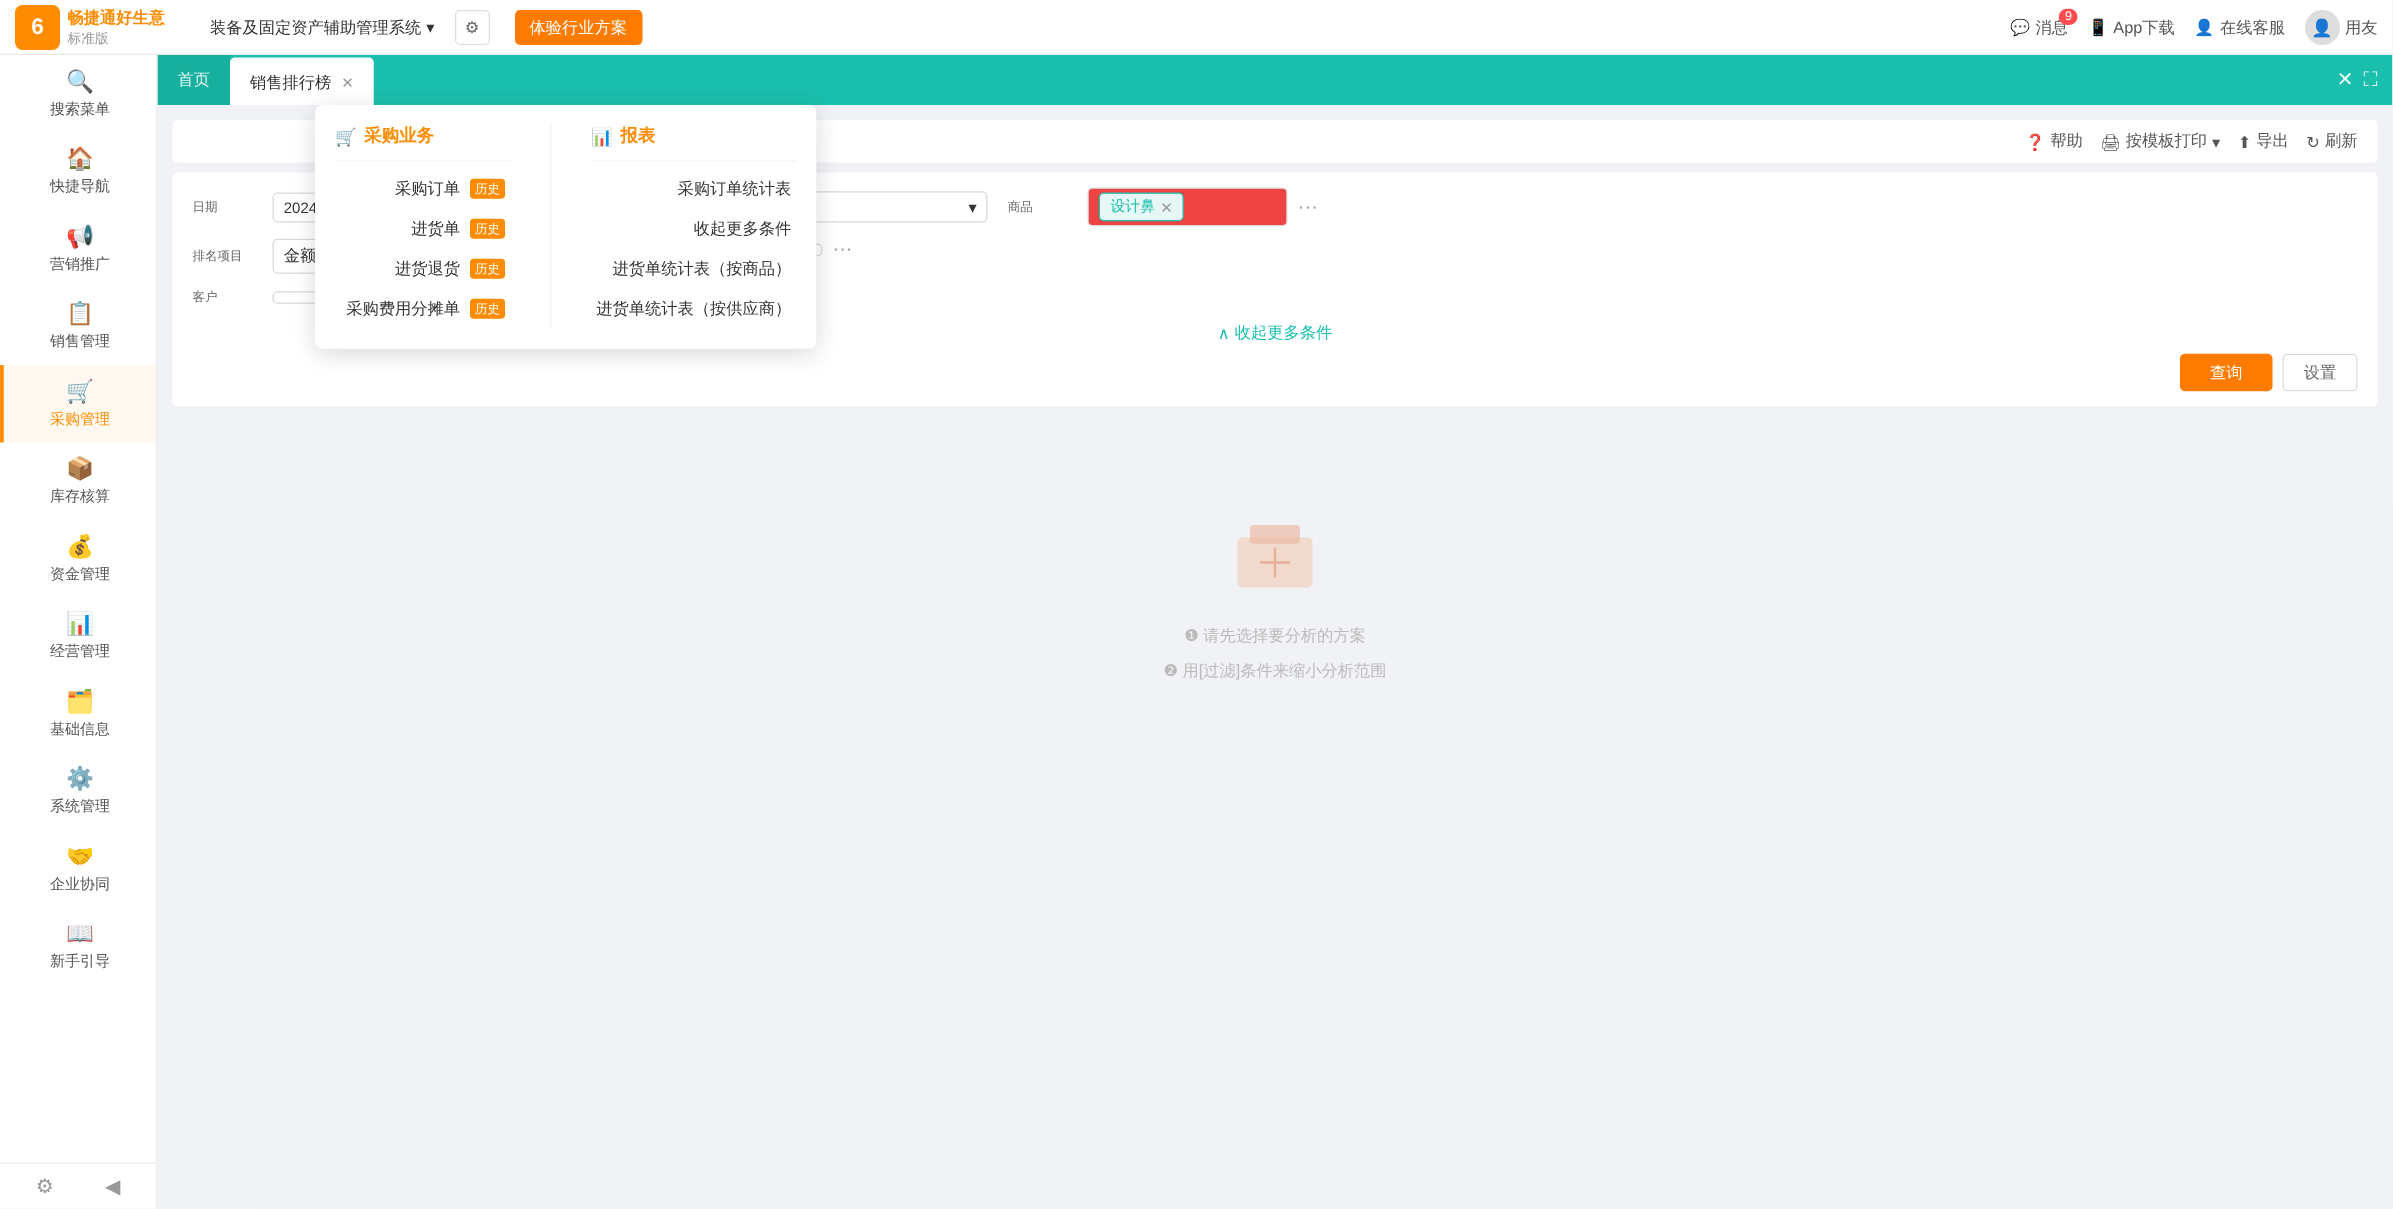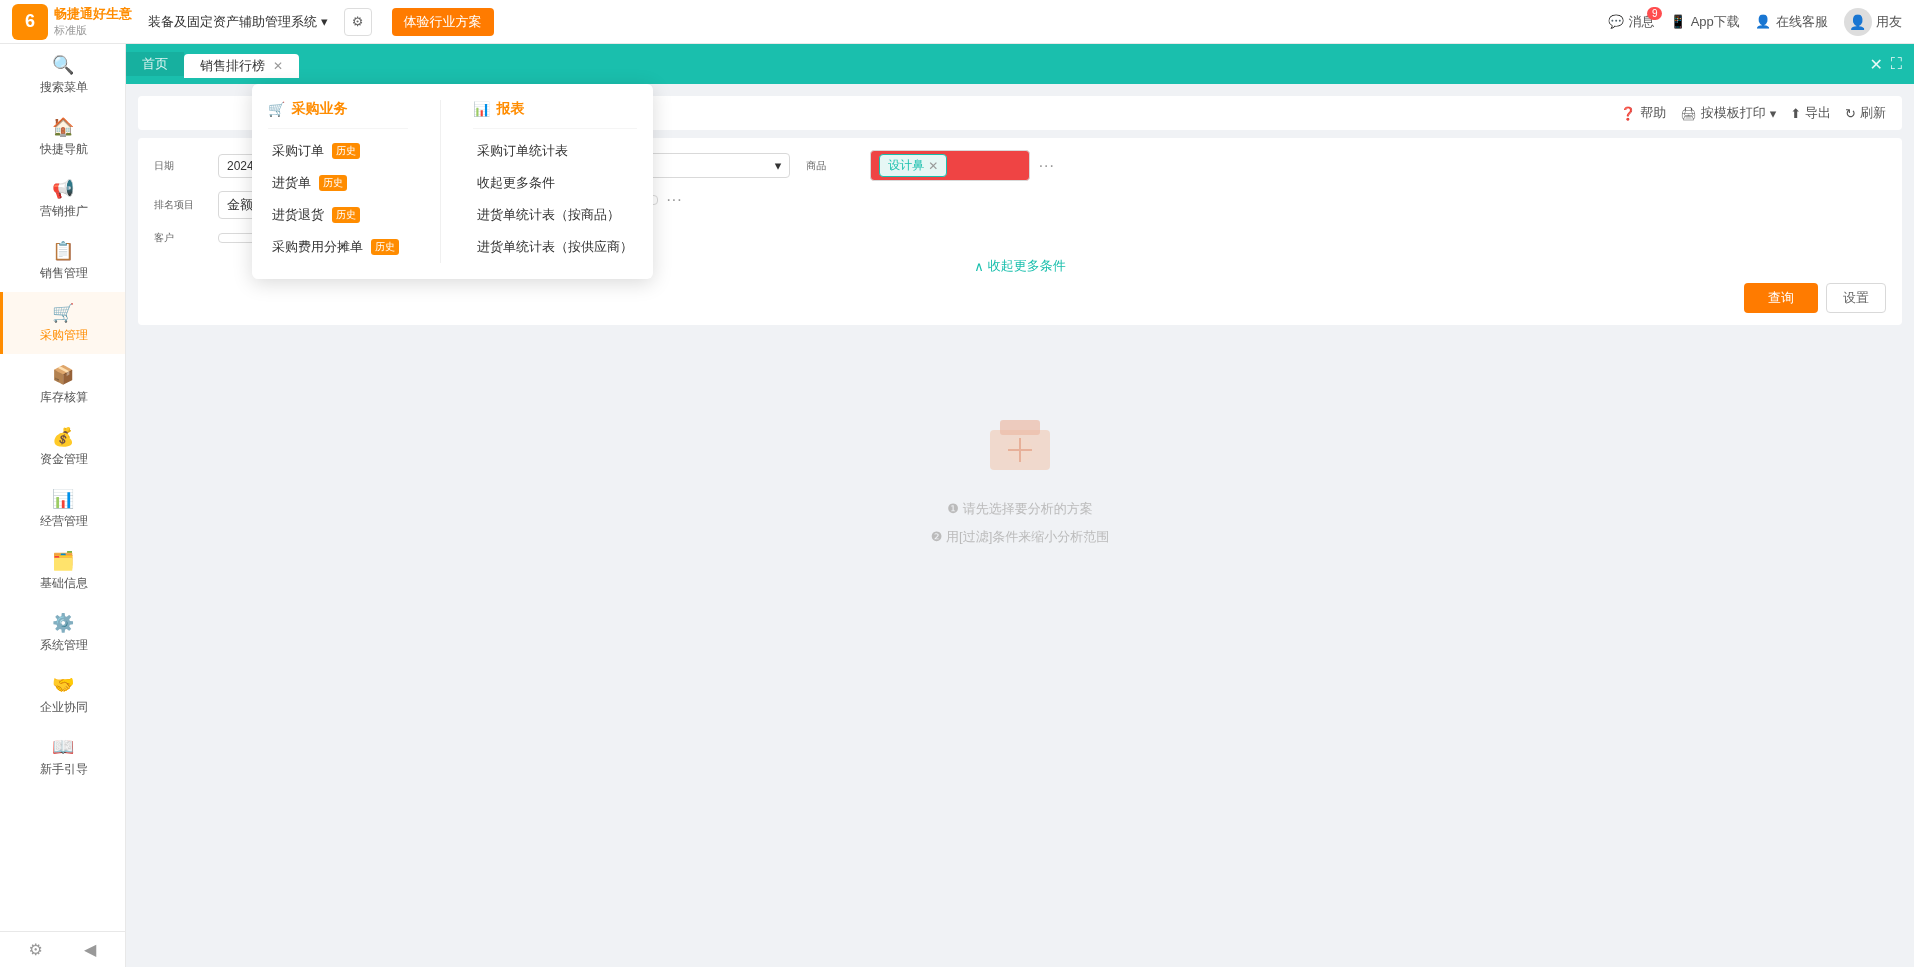--- a/index.html
+++ b/index.html
@@ -14,52 +14,52 @@
     .tab-bar { display: flex; align-items: center; background: #1abfad; height: 40px; flex-shrink: 0; padding: 0 0; }
     .content-body { flex: 1; background: #f0f2f5; overflow: hidden; padding: 12px; position: relative; }
 
     
     .top-logo { display: flex; align-items: center; margin-right: 16px; }
     .logo-icon { width: 36px; height: 36px; background: #ff8c00; border-radius: 6px; display: flex; align-items: center; justify-content: center; color: #fff; font-size: 18px; font-weight: bold; }
     .logo-text { display: flex; flex-direction: column; margin-left: 6px; }
     .logo-text-main { font-size: 13px; color: #ff8c00; font-weight: bold; }
     .logo-text-sub { font-size: 11px; color: #999; }
     .top-system-name { font-size: 13px; color: #333; flex: 1; display: flex; align-items: center; gap: 8px; }
-    .system-dropdown-btn { display: flex; align-items: center; gap: 4px; cursor: pointer; }
+    .system-dropdown-btn { display: flex; align-items: center; gap: 4px; cursor: pointer; margin-left: 20px; }
     .top-gear-btn { width: 28px; height: 28px; border: 1px solid #ddd; border-radius: 4px; display: flex; align-items: center; justify-content: center; cursor: pointer; color: #666; margin-left: 8px; }
     .industry-btn { background: #ff7b00; color: #fff; border: none; border-radius: 4px; padding: 5px 12px; font-size: 13px; cursor: pointer; margin-left: 12px; }
     .top-right { display: flex; align-items: center; gap: 16px; margin-left: auto; }
     .top-right-item { display: flex; align-items: center; gap: 4px; font-size: 13px; color: #555; cursor: pointer; position: relative; }
     .badge { background: #ff4d4f; color: #fff; border-radius: 10px; font-size: 10px; padding: 1px 5px; position: absolute; top: -6px; right: -8px; }
     .user-avatar { width: 28px; height: 28px; border-radius: 50%; background: #ddd; display: flex; align-items: center; justify-content: center; overflow: hidden; }
 
     
     .sidebar-item { display: flex; flex-direction: column; align-items: center; padding: 10px 4px; cursor: pointer; color: #555; border-left: 3px solid transparent; }
     .sidebar-item.active { color: #ff8c00; background: #fff8f0; border-left-color: #ff8c00; }
     .sidebar-item .s-icon { font-size: 18px; margin-bottom: 3px; }
     .sidebar-item .s-label { font-size: 12px; }
     .sidebar-bottom { margin-top: auto; display: flex; justify-content: space-around; padding: 8px; border-top: 1px solid #e8e8e8; }
     .sidebar-bottom-btn { cursor: pointer; color: #999; font-size: 16px; }
 
     
-    .tab { display: flex; align-items: center; height: 24px; padding: 0 16px; font-size: 13px; cursor: pointer; color: rgba(255,255,255,0.85); gap: 6px; }
+    .tab { display: flex; align-items: center; height: 40px; padding: 0 16px; font-size: 13px; cursor: pointer; color: rgba(255,255,255,0.85); gap: 6px; }
     .tab.home { background: rgba(0,0,0,0.08); }
     .tab.active { background: #fff; color: #333; border-radius: 4px 4px 0 0; margin-top: 4px; }
     .tab-close { font-size: 12px; color: #999; margin-left: 2px; }
     .tab-bar-right { margin-left: auto; display: flex; align-items: center; padding-right: 12px; gap: 8px; }
     .tab-bar-icon { color: rgba(255,255,255,0.9); font-size: 16px; cursor: pointer; }
     .filter-tag { background: #e6f7f5; border: 1px solid #1abfad; border-radius: 4px; padding: 2px 8px; font-size: 12px; color: #1abfad; display: flex; align-items: center; gap: 4px; }
     .filter-tag-close { cursor: pointer; color: #999; }
     .filter-dots { color: #999; cursor: pointer; font-size: 16px; }
 
     
     .dropdown-overlay { position: absolute; top: 40px; left: 126px; z-index: 1000; background: #fff; border-radius: 6px; box-shadow: 0 4px 20px rgba(0,0,0,0.15); padding: 16px; display: flex; gap: 24px; min-width: 360px; }
     .dropdown-column { display: flex; flex-direction: column; gap: 0; min-width: 140px; }
     .dropdown-col-header { display: flex; align-items: center; gap: 6px; font-size: 14px; color: #ff8c00; font-weight: bold; padding-bottom: 10px; border-bottom: 1px solid #f5f5f5; margin-bottom: 6px; }
-    .dropdown-item { display: flex; align-items: center; gap: 8px; padding: 7px 4px; cursor: pointer; color: #333; font-size: 13px; }
+    .dropdown-item { display: flex; align-items: center; gap: 8px; padding: 7px 4px; cursor: pointer; color: #333; font-size: 13px; justify-content: flex-end; }
     .history-badge { background: #ff8c00; color: #fff; border-radius: 3px; font-size: 10px; padding: 1px 4px; }
     .dropdown-divider { width: 1px; background: #f0f0f0; margin: 0 8px; }
 
     
     .filter-section { background: #fff; border-radius: 4px; padding: 12px 16px; margin-bottom: 8px; }
     .filter-field { display: flex; align-items: center; gap: 8px; }
     .filter-field-label { color: #666; font-size: 10px; white-space: nowrap; min-width: 56px; }
     .filter-input { flex: 1; border: 1px solid #d9d9d9; border-radius: 4px; padding: 4px 8px; font-size: 13px; color: #333; background: #fff; display: flex; align-items: center; justify-content: space-between; cursor: pointer; }
     .filter-date-range { display: flex; align-items: center; gap: 4px; flex: 1; }
     .filter-date-input { border: 1px solid #d9d9d9; border-radius: 4px; padding: 4px 8px; font-size: 12px; color: #333; background: #fff; min-width: 90px; }

